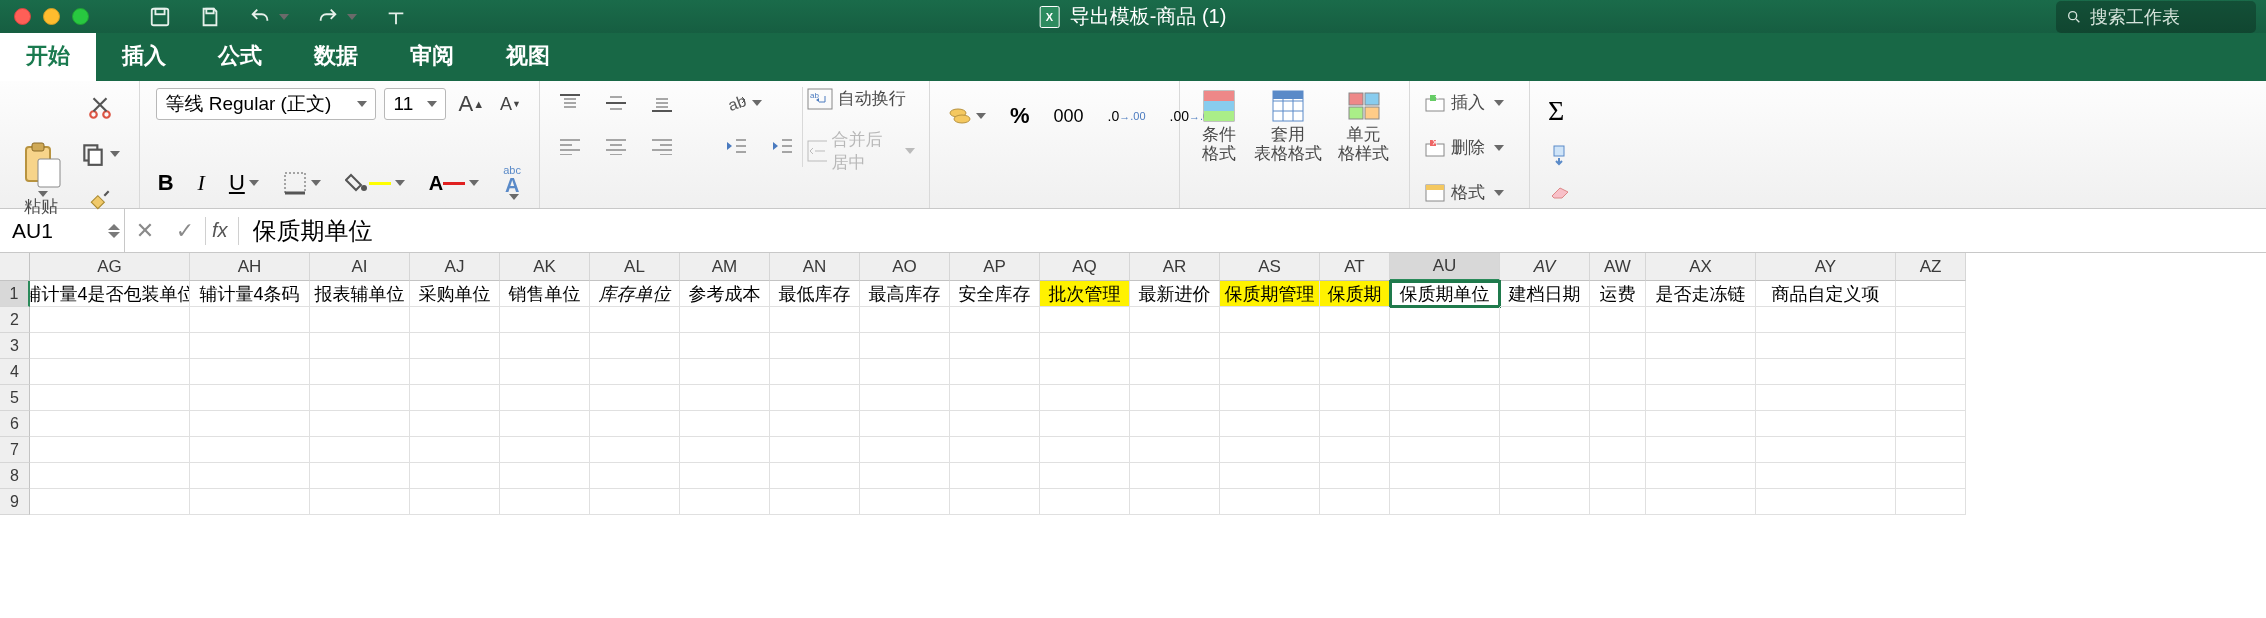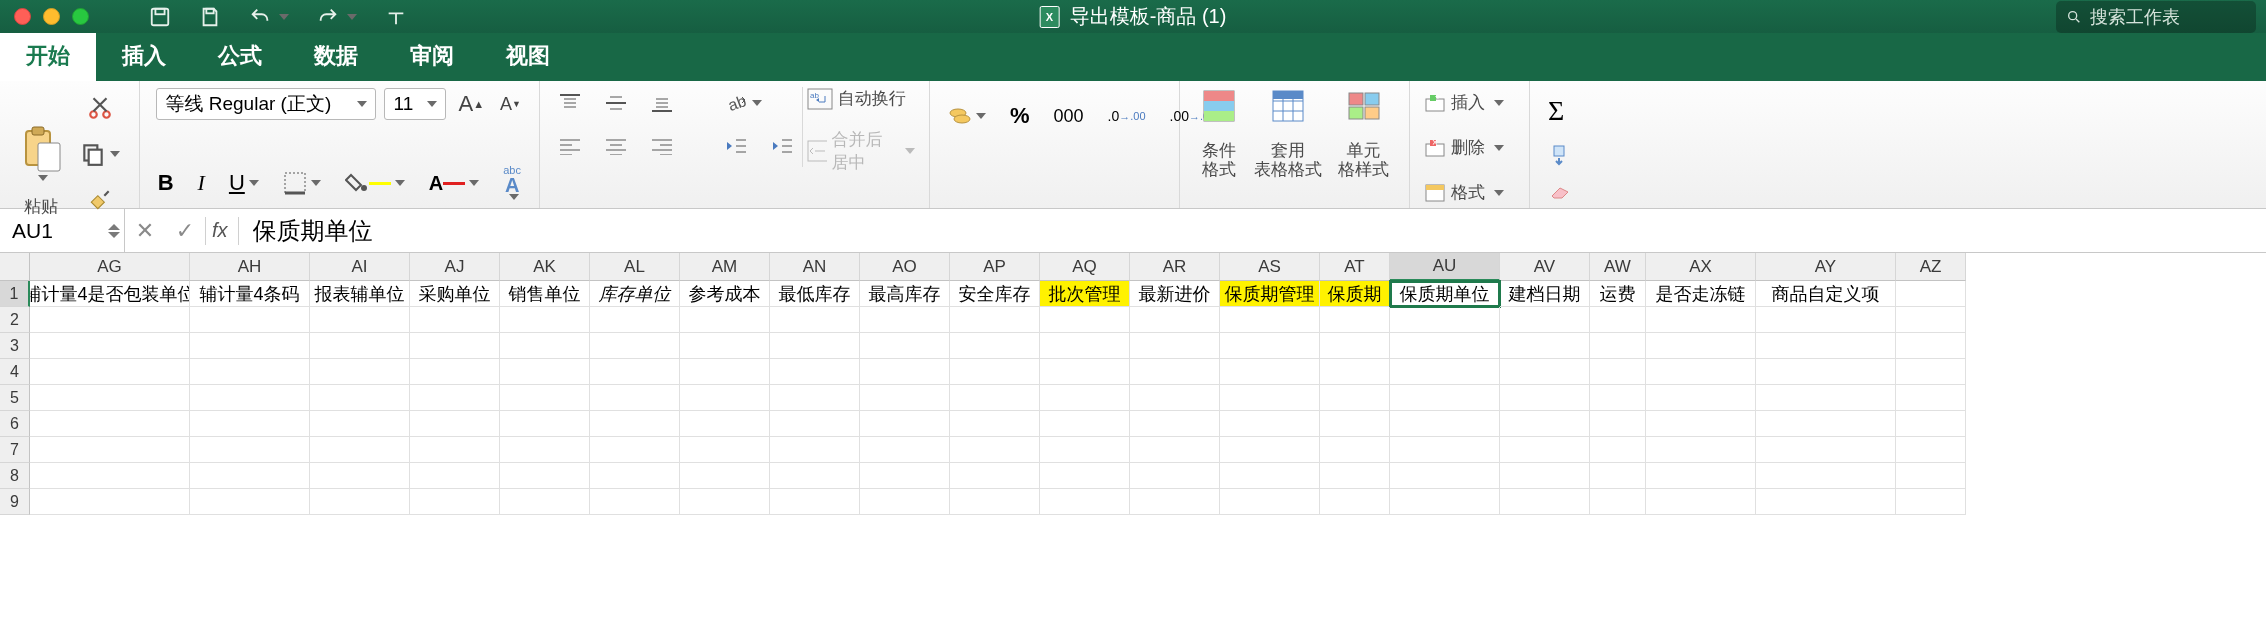--- a/index.html
+++ b/index.html
@@ -30,21 +30,21 @@
 .ribbon { height: 128px; background:linear-gradient(#fdfdfd,#f0f0f0); border-bottom:1px solid #c8c8c8; display:flex; }
 .group { border-right:1px solid #d9d9d9; padding:6px 14px 4px; display:flex; flex-direction:column; justify-content:space-between; position:relative;}
 .group-row { display:flex; align-items:center; gap:8px; }
 .btn { display:flex; align-items:center; justify-content:center; cursor:pointer; padding:4px; border-radius:3px; }
 .caret{width:0;height:0;border-left:5px solid transparent;border-right:5px solid transparent;border-top:6px solid #6a6a6a;margin-left:4px;}
 .combo{background:#fff;border:1px solid #b8b8b8;height:32px;display:flex;align-items:center;padding:0 8px;font-size:19px;border-radius:3px;cursor:pointer;}
 .combo .caret{margin-left:auto;}
 .u{width:10px;height:3px;}
 .vsep{width:1px;background:#d9d9d9;height:80px;margin:0 4px;}
 .big-icon{display:flex;flex-direction:column;align-items:center;cursor:pointer;padding:0 6px;}
-.big-icon .lbl{font-size:17px;color:#4a4a4a;margin-top:17px;line-height:1.1;text-align:center;}
+.big-icon .lbl{font-size:17px;color:#4a4a4a;margin-top:1px;line-height:1.1;text-align:center;}
 .ins-row{display:flex;align-items:center;gap:5px;font-size:17px;color:#4a4a4a;cursor:pointer;}
 
 
 .fbar { height:44px; border-bottom:1px solid #c8c8c8; display:flex; align-items:center; background:#fff;}
 .namebox { width:125px; border-right:1px solid #c8c8c8; height:100%; display:flex; align-items:center; padding:0 12px; font-size:21px; position:relative;}
 .name-stepper{position:absolute;right:4px;display:flex;flex-direction:column;gap:2px;}
 .name-stepper div{width:0;height:0;border-left:6px solid transparent;border-right:6px solid transparent;}
 .name-stepper .up{border-bottom:6px solid #7a7a7a;}
 .name-stepper .dn{border-top:6px solid #7a7a7a;}
 .fb-btn{width:40px;display:flex;justify-content:center;color:#8a8a8a;cursor:pointer;font-size:22px;}
@@ -452,21 +452,21 @@
         <div class="ch" style="width: 90px;">AL</div>
         <div class="ch" style="width: 90px;">AM</div>
         <div class="ch" style="width: 90px;">AN</div>
         <div class="ch" style="width: 90px;">AO</div>
         <div class="ch" style="width: 90px;">AP</div>
         <div class="ch" style="width: 90px;">AQ</div>
         <div class="ch" style="width: 90px;">AR</div>
         <div class="ch" style="width: 100px;">AS</div>
         <div class="ch" style="width: 70px;">AT</div>
         <div class="ch sel" style="width: 110px;">AU</div>
-        <div class="ch" style="width: 90px;">AV</div>
+        <div class="ch" style="width: 90px; font-style: italic;">AV</div>
         <div class="ch" style="width: 56px;">AW</div>
         <div class="ch" style="width: 110px;">AX</div>
         <div class="ch" style="width: 140px;">AY</div>
         <div class="ch" style="width: 70px;">AZ</div>
       </div>
   </div>
   <div class="gridbody">
     <div class="rowheads" id="rowheads">
         <div class="rh sel">1</div>
         <div class="rh">2</div>

